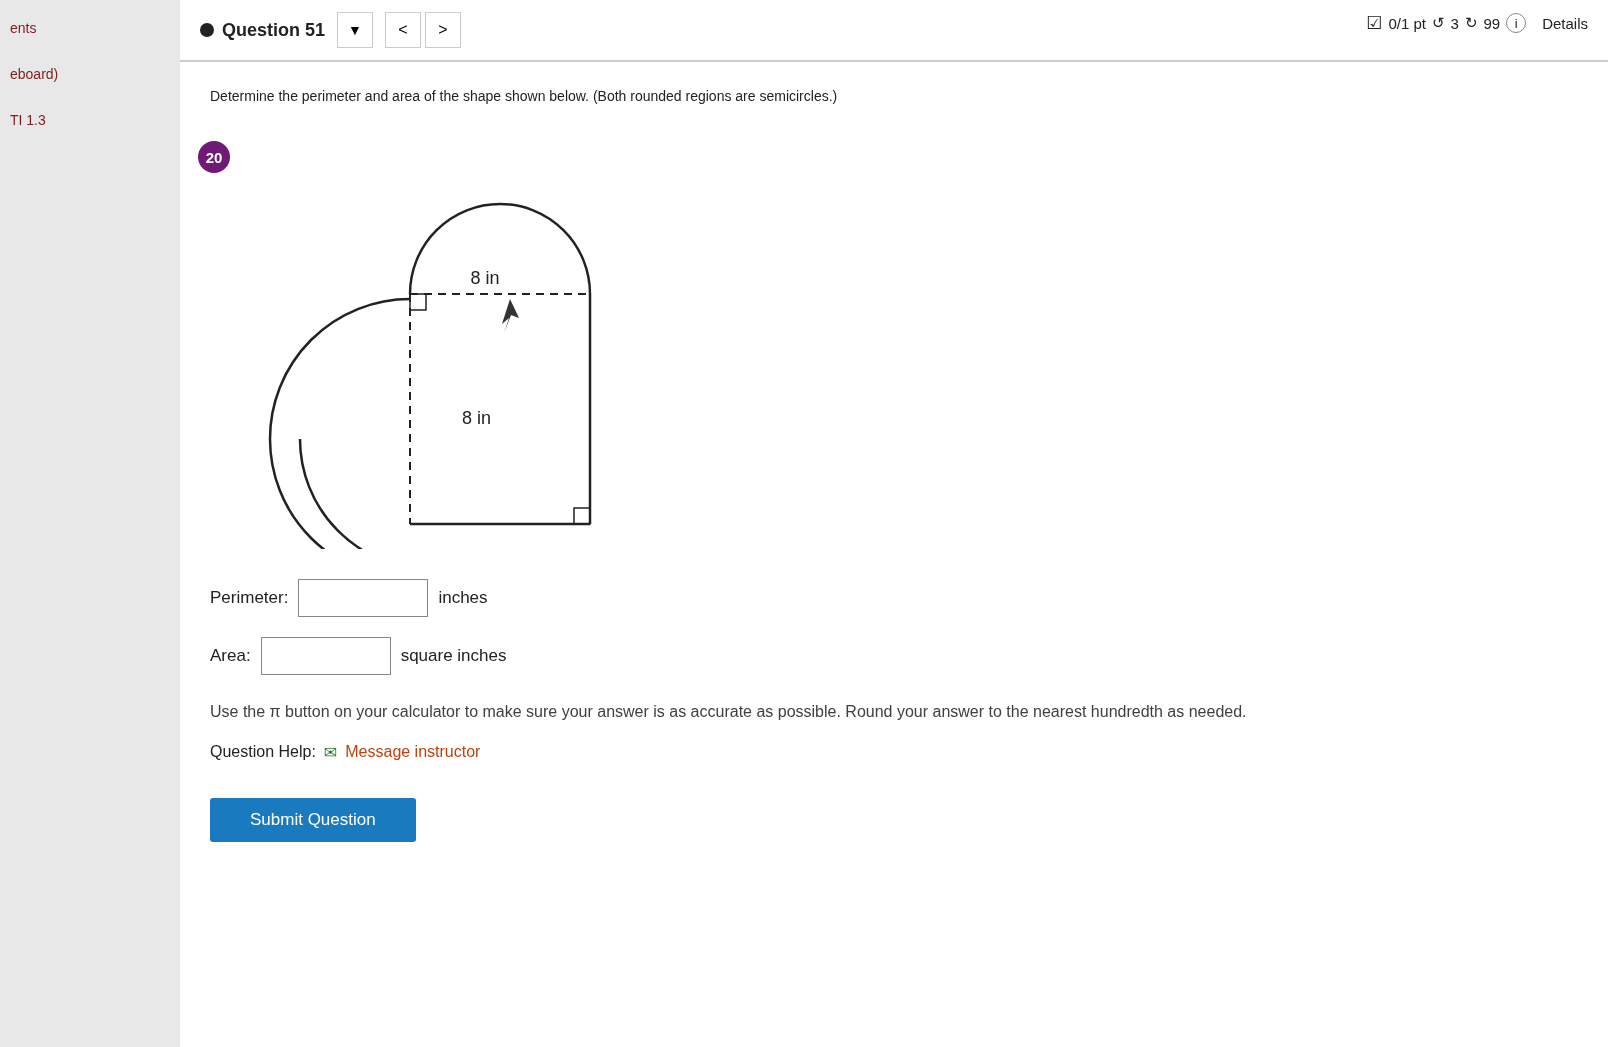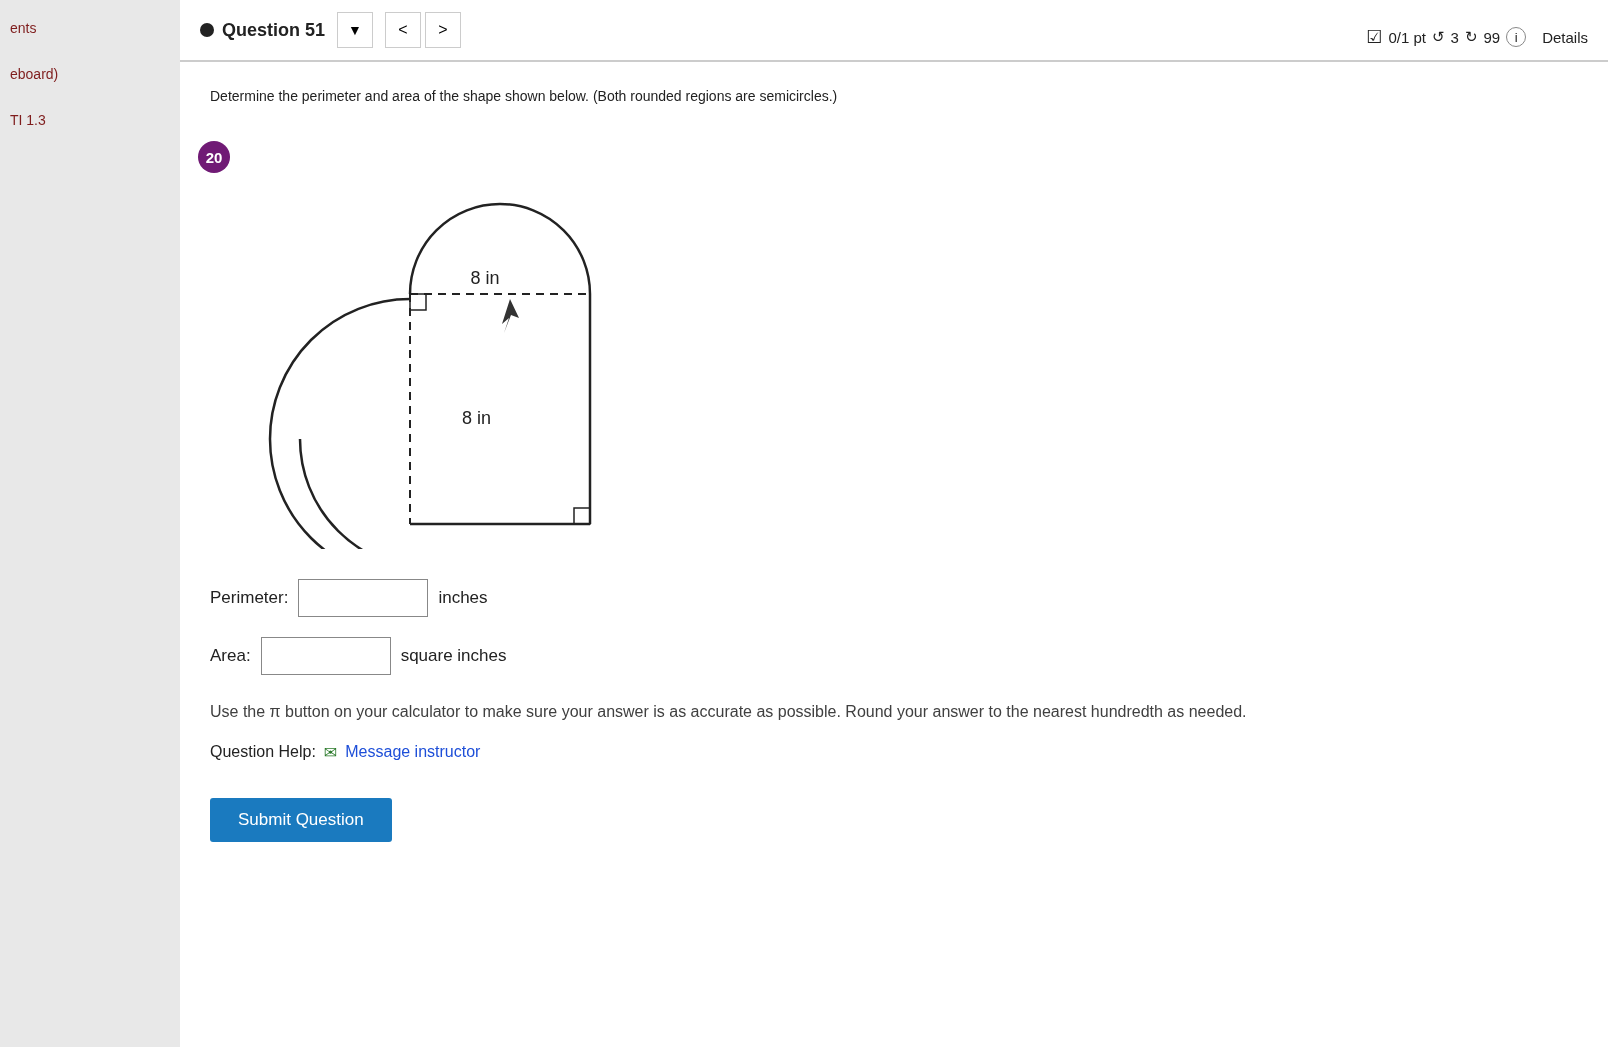--- a/index.html
+++ b/index.html
@@ -27,21 +27,21 @@
       color: #7f1d1d;
       font-size: 14px;
     }
     .main-content {
       flex: 1;
       background: #fff;
       padding: 0;
     }
     .top-bar {
       display: flex;
-      align-items: flex-end;
+      align-items: flex-start;
       justify-content: space-between;
       padding: 12px 20px;
       border-bottom: 1px solid #ccc;
       background: #fff;
     }
     .top-bar-left {
       display: flex;
       align-items: center;
       gap: 12px;
     }
@@ -147,29 +147,29 @@
       color: #404040;
     }
     .question-help {
       font-size: 16px;
       margin-bottom: 36px;
       display: flex;
       align-items: center;
       gap: 8px;
     }
     .message-link {
-      color: #1d4ed8;
+      color: #c2410c;
       text-decoration: none;
       cursor: pointer;
     }
     .submit-btn {
       background: #1a7abf;
       color: white;
       border: none;
-      padding: 12px 28px;
+      padding: 12px 40px;
       font-size: 17px;
       cursor: pointer;
       border-radius: 3px;
     }
     .envelope-icon {
       color: #2b7a2b;
     }
   </style>
 </head>
 <body>

